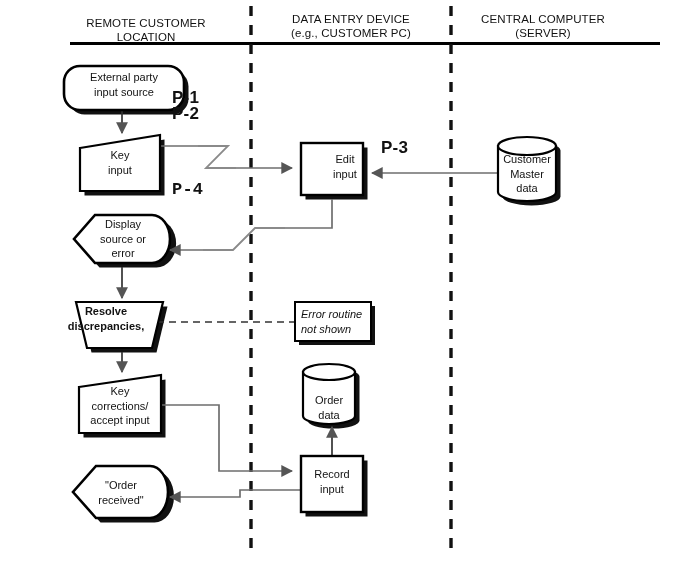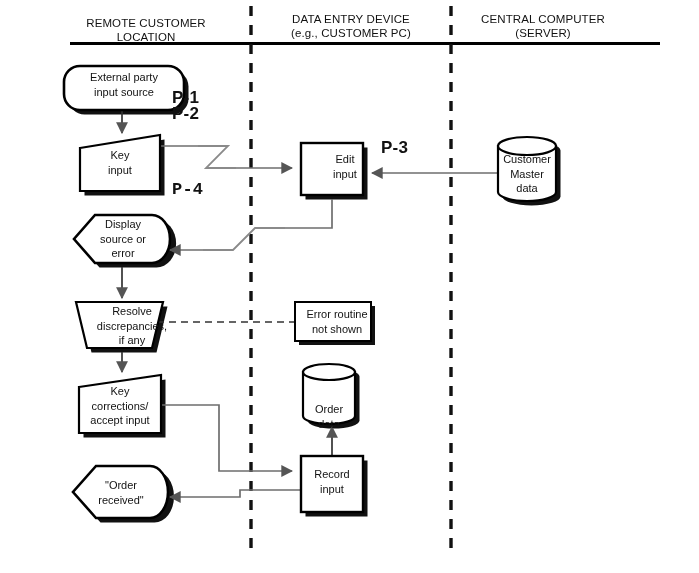--- a/index.html
+++ b/index.html
@@ -47,21 +47,22 @@
     font-size: 17px;
     font-weight: bold;
     color: #121212;
     letter-spacing: .2px;
   }
   .annot-label {
     position: absolute;
     font-size: 11px;
     line-height: 15px;
     color: #121212;
-    text-align: center;
+    text-align: left;
+    font-style: italic;
   }
 </style>
 </head>
 <body>
 
 <div id="canvas">
 
   <svg id="svg-layer" viewBox="0 0 699 573">
     <defs>
       <marker id="arrow" viewBox="0 0 10 10" refX="9" refY="5" markerWidth="7" markerHeight="7" orient="auto-start-reverse">
@@ -184,33 +185,32 @@
     <div>Master</div>
     <div>data</div>
   </div>
 
   <div class="node-label" style="left:80px; top:217px; width:86px;text-align:center;">
     <div>Display</div>
     <div>source or</div>
     <div>error</div>
   </div>
 
-  <div class="node-label" style="left:74px; top:304px; width:116px;">
+  <div class="node-label" style="left:48px; top:304px; width:116px;font-weight:bold;">
     <div>Resolve</div>
     <div>discrepancies,</div>
-    <div>if any</div>
   </div>
 
   <div class="node-label" style="left:68px; top:384px; width:104px;">
     <div>Key</div>
     <div>corrections/</div>
     <div>accept input</div>
   </div>
 
-  <div class="node-label" style="left:297px; top:402px; width:64px;">
+  <div class="node-label" style="left:297px; top:393px; width:64px;">
     <div>Order</div>
     <div>data</div>
   </div>
 
   <div class="node-label" style="left:300px; top:467px; width:64px;">
     <div>Record</div>
     <div>input</div>
   </div>
 
   <div class="node-label" style="left:78px; top:478px; width:86px;">

